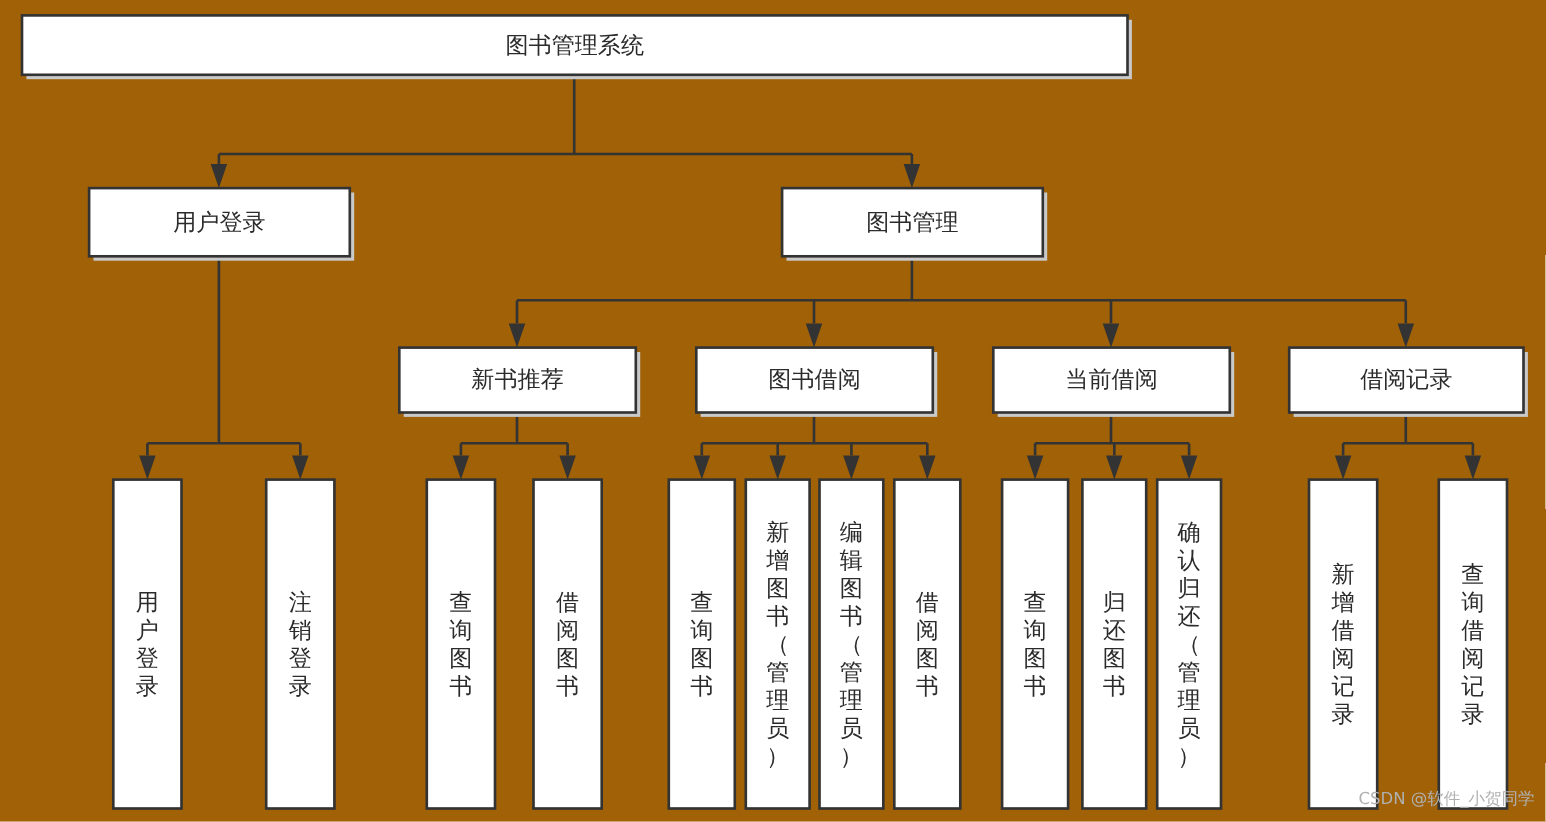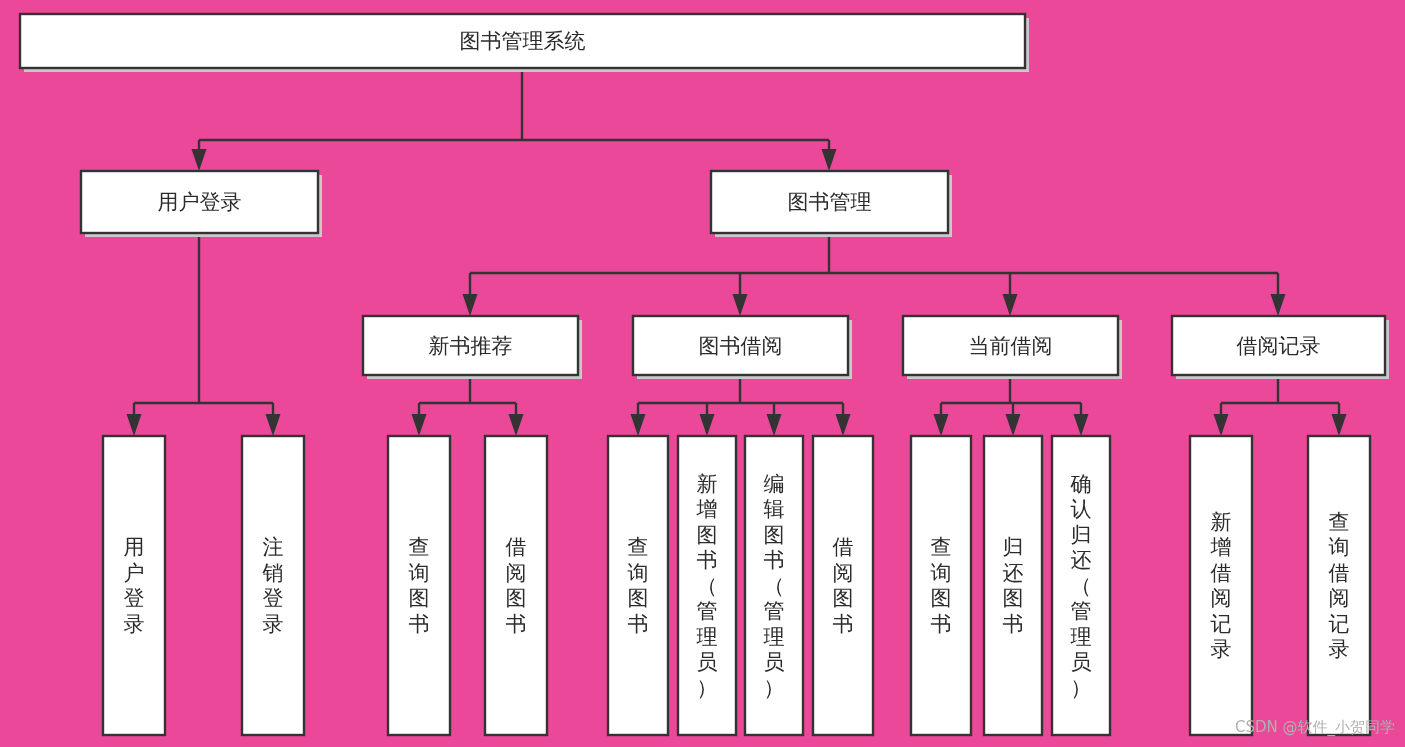--- a/index.html
+++ b/index.html
@@ -11,21 +11,21 @@
   body {
     width: 1405px;
     height: 747px;
     font-family: "DejaVu Sans", "Liberation Sans", sans-serif;
     overflow: hidden;
   }
   #diagram-root {
     position: relative;
     width: 1405px;
     height: 747px;
-    background: #ec4899;
+    background: #a16207;
   }
   svg.diagram-canvas {
     position: absolute;
     left: 0;
     top: 0;
     width: 1405px;
     height: 747px;
     display: block;
   }
   .node-rect {

